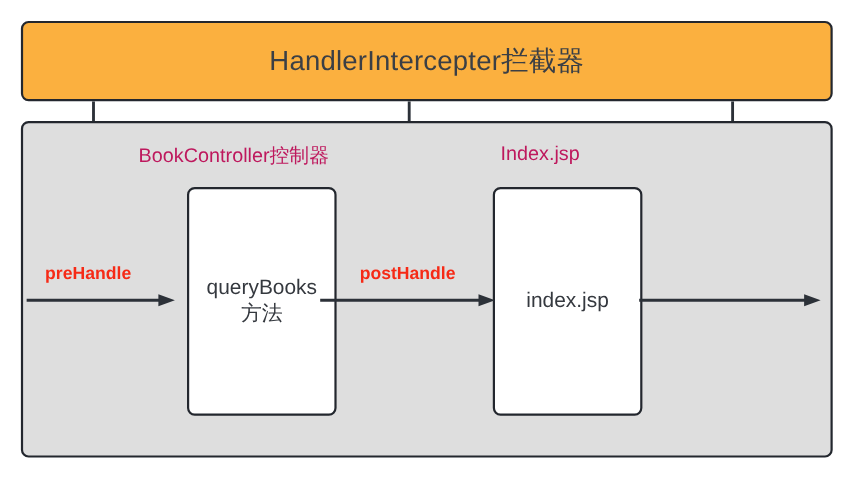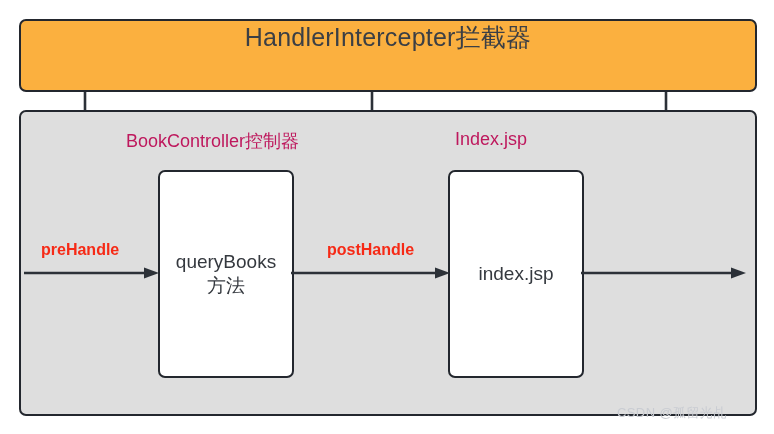--- a/index.html
+++ b/index.html
@@ -25,21 +25,21 @@
     position: absolute;
     left: 19px;
     top: 19px;
     width: 738px;
     height: 73px;
     box-sizing: border-box;
     background: #fbb03f;
     border: 2.5px solid #23272e;
     border-radius: 7px;
     display: flex;
-    align-items: flex-start;
+    align-items: center;
     justify-content: center;
   }
   .interceptor-title {
     font-size: 25px;
     color: #3b3f45;
     letter-spacing: 0.2px;
     white-space: nowrap;
   }
 
   
@@ -73,21 +73,21 @@
     height: 208px;
     box-sizing: border-box;
     background: #ffffff;
     border: 2.5px solid #23272e;
     border-radius: 7px;
     display: flex;
     align-items: center;
     justify-content: center;
     text-align: center;
   }
-  .box-controller { left: 158px; }
+  .box-controller { left: 170px; }
   .box-view       { left: 448px; }
   .component-text {
     font-size: 19px;
     color: #35393f;
     line-height: 1.25;
     white-space: pre-line;
   }
 
   
   .v-arrow {
@@ -178,15 +178,14 @@
     <polygon points="159,8 144,2.6 144,13.4" fill="#2c3138"></polygon>
   </svg>
   <svg class="h-arrow h-arrow-3" viewBox="0 0 166 16" preserveAspectRatio="none">
     <line x1="0" y1="8" x2="154" y2="8" stroke="#2c3138" stroke-width="2.6"></line>
     <polygon points="165,8 150,2.6 150,13.4" fill="#2c3138"></polygon>
   </svg>
 
   <div class="hook-label hook-pre">preHandle</div>
   <div class="hook-label hook-post">postHandle</div>
 
-  <div class="watermark">CSDN @孤留光乩</div>
 
 </div>
 
 </body></html>

